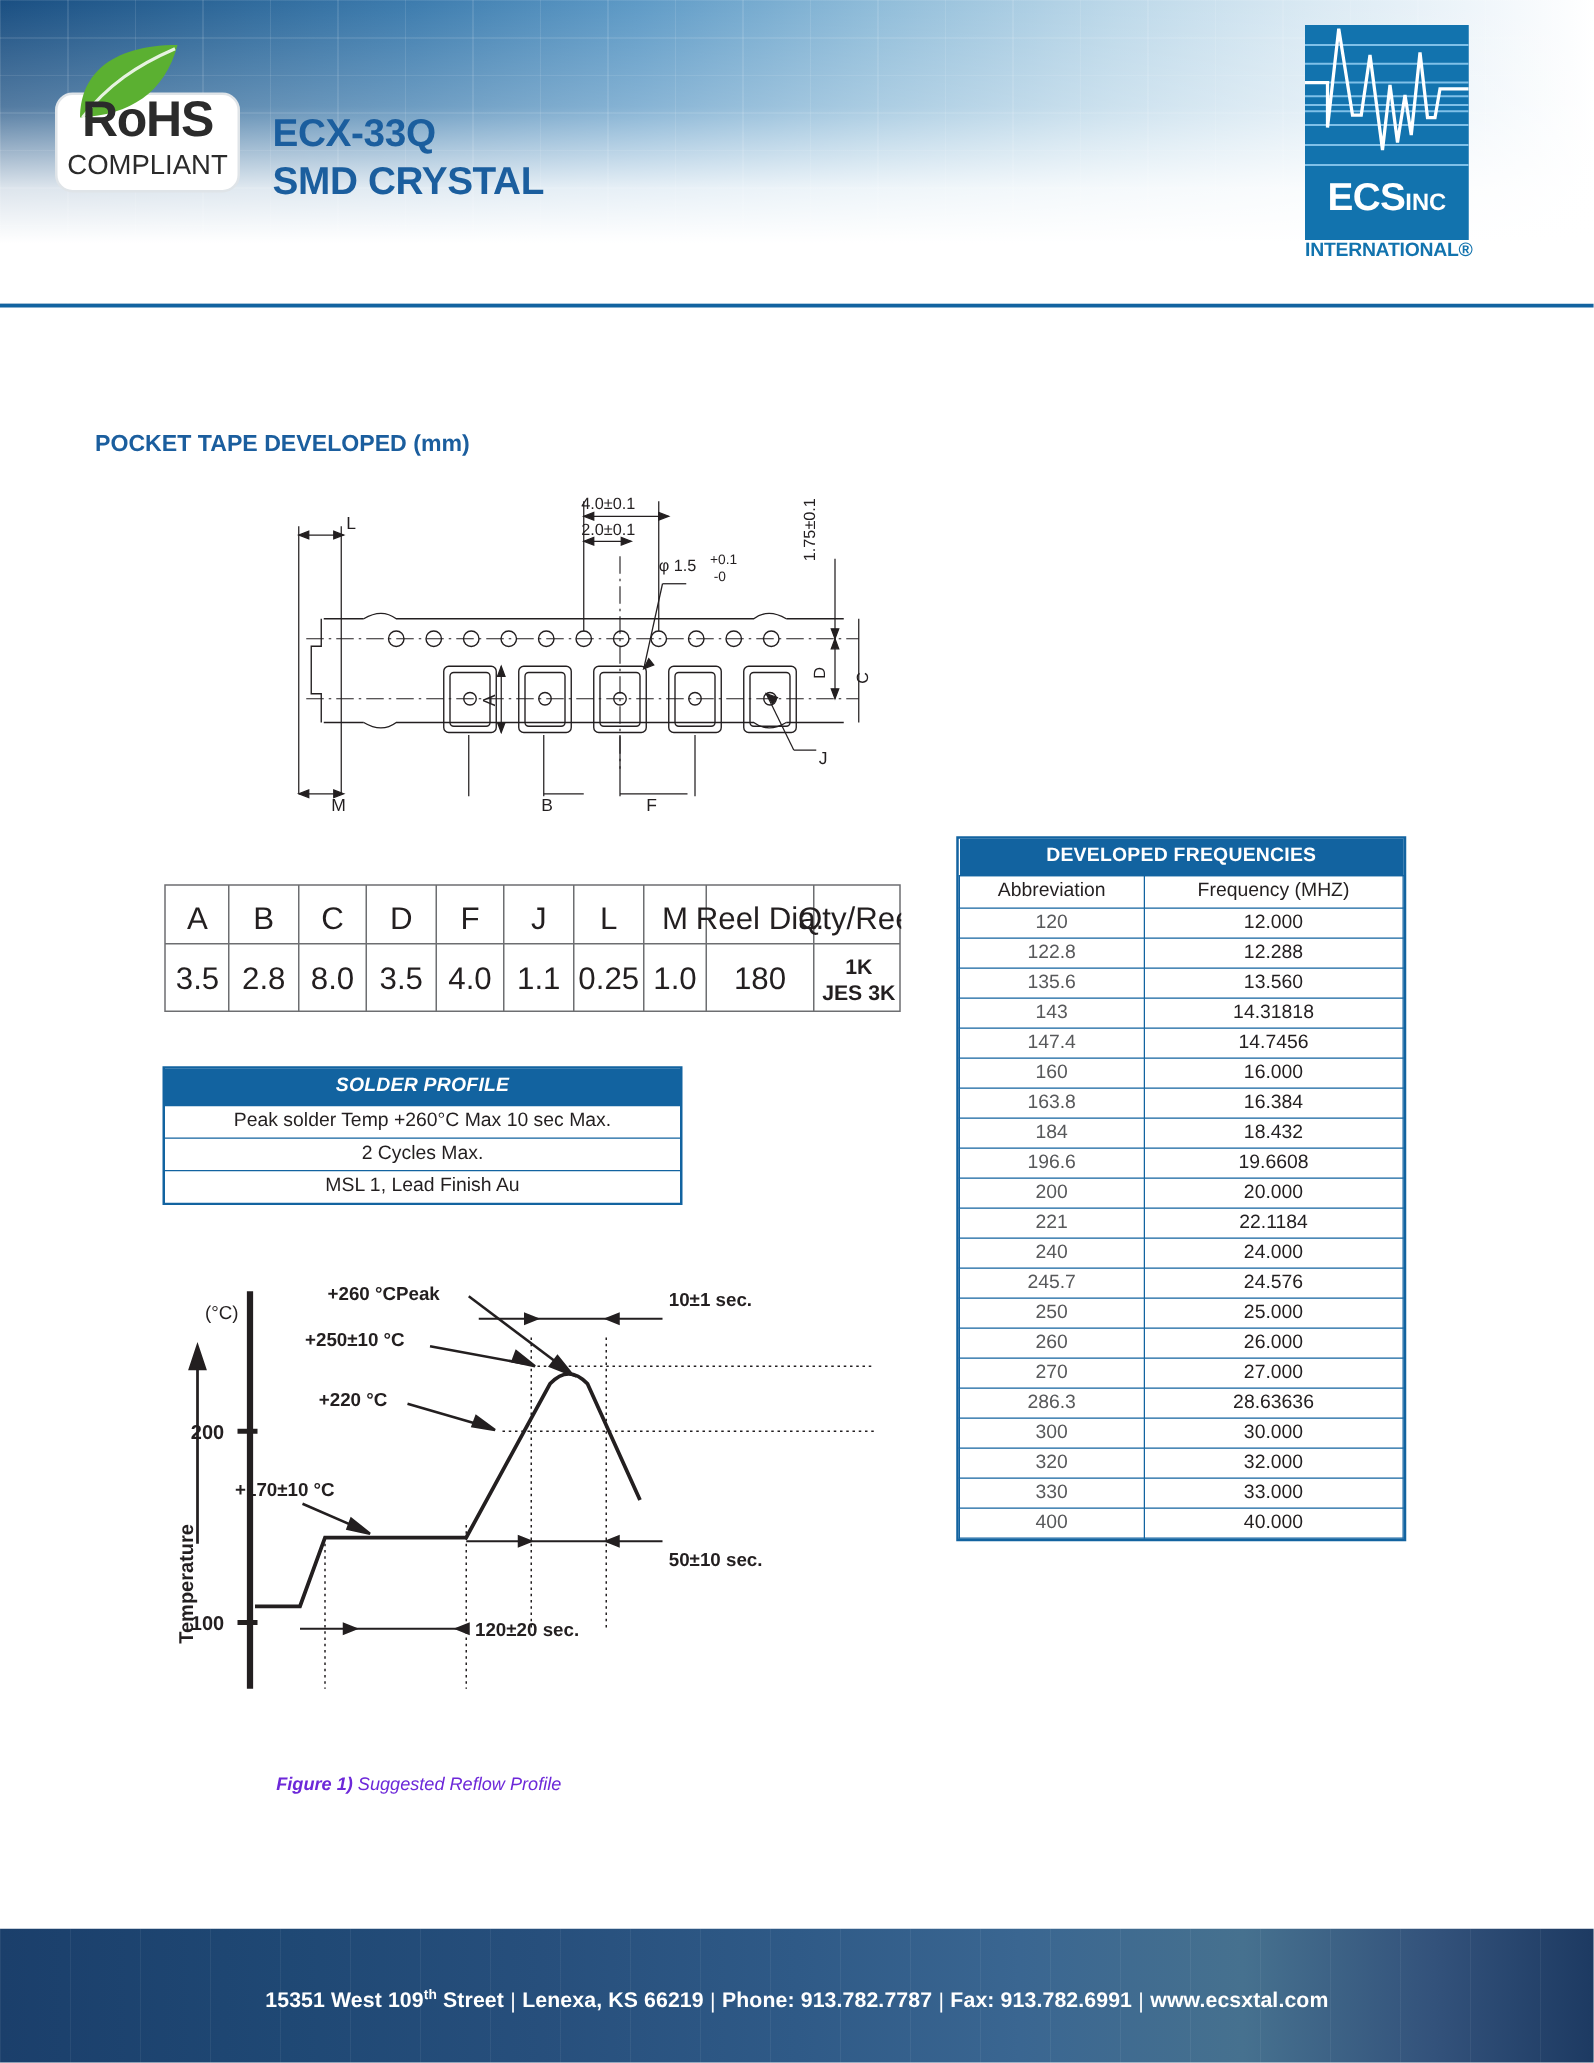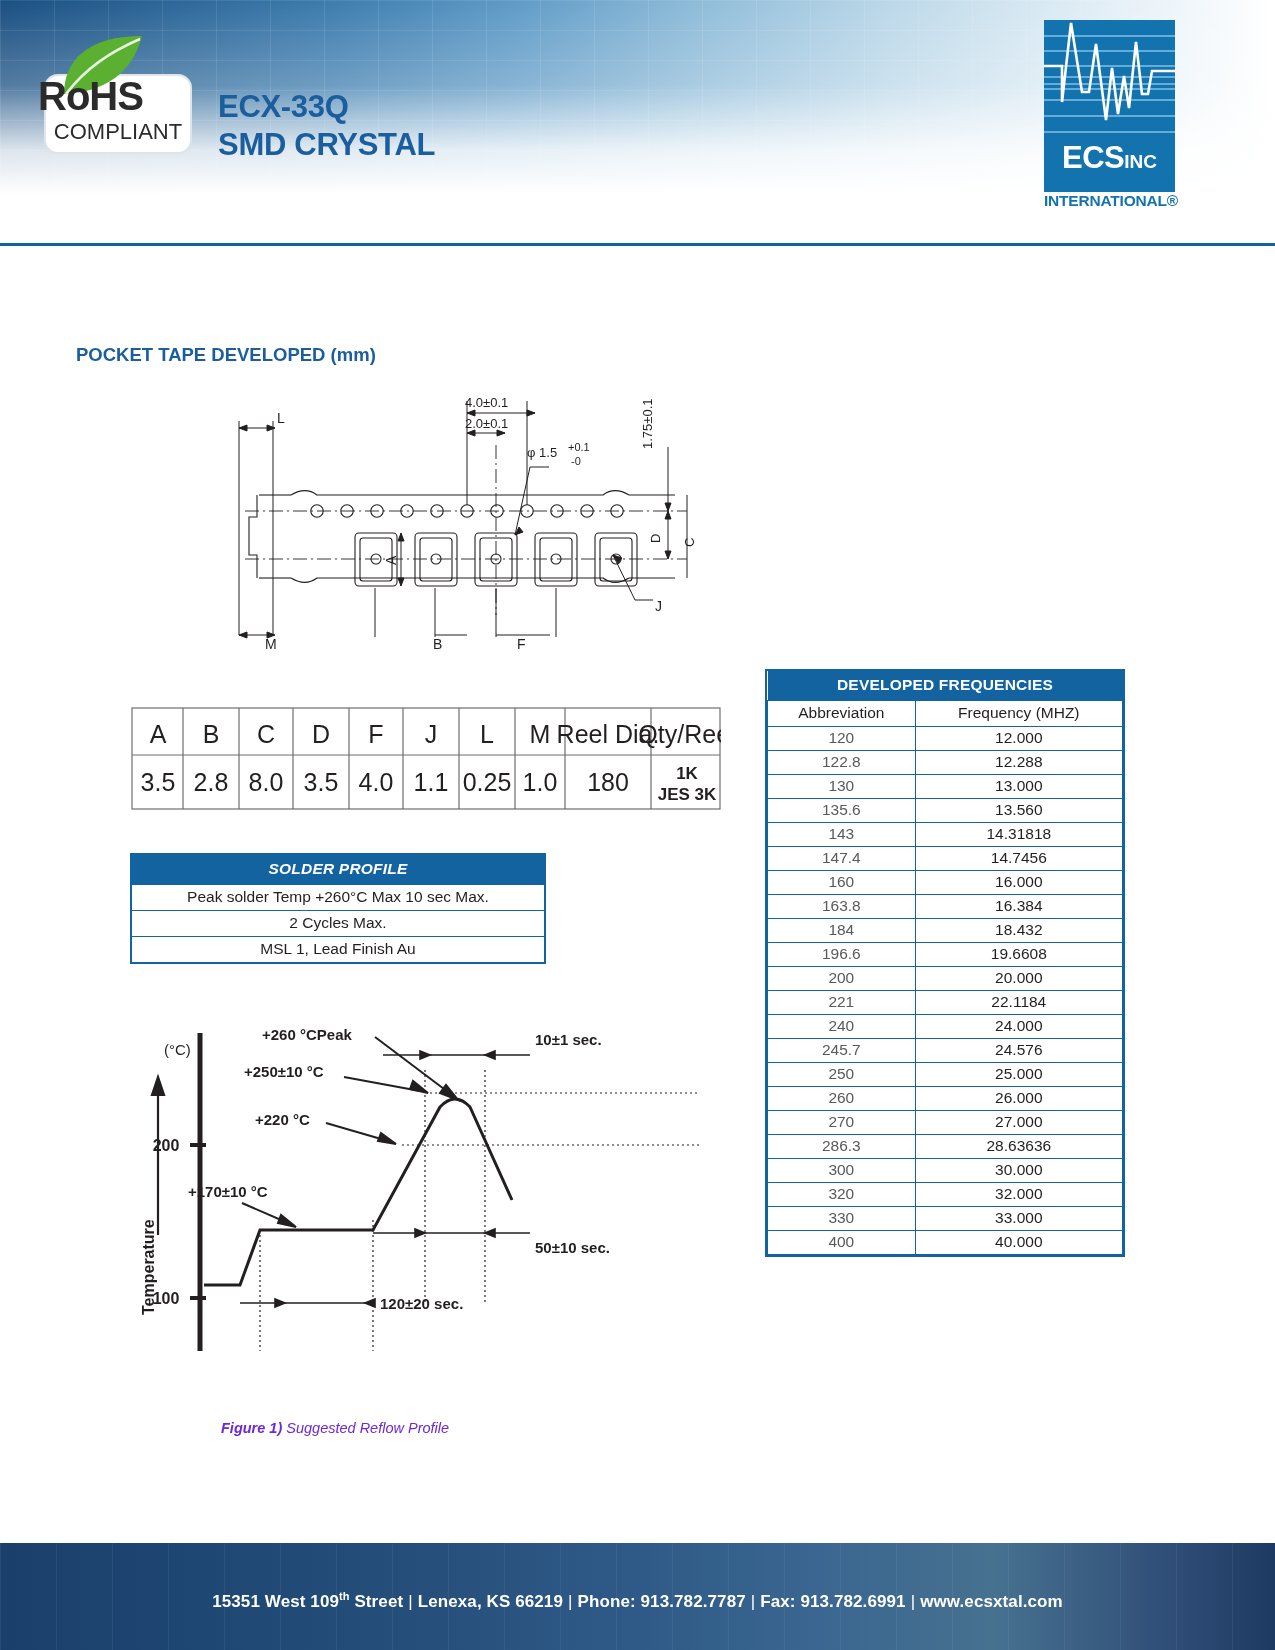--- a/index.html
+++ b/index.html
@@ -43,21 +43,21 @@
   }
   .rohs-plate {
     position:absolute; left:6px; top:42px; width:148px; height:80px;
     background:#ffffff; border:2px solid #dfe4e8; border-radius:14px;
   }
   .rohs-leaf {
     position:absolute; left:22px; top:2px; width:85px; height:65px;
   }
   .rohs-text1 {
     position:absolute; left:0; top:44px; width:160px;
-    text-align:left; font-weight:bold; font-size:40px; color:#2b2b2b;
+    text-align:center; font-weight:bold; font-size:40px; color:#2b2b2b;
     letter-spacing:-1px; line-height:1;
   }
   .rohs-text2 {
     position:absolute; left:0; top:89px; width:160px;
     text-align:center; font-size:22px; color:#2b2b2b; line-height:1;
     letter-spacing:0px;
   }
 
   .title-block { position:absolute; left:218px; top:88px; }
   .title-line {
@@ -391,24 +391,20 @@
     <tbody id="freq-body">
         <tr>
           <td class="abbr">120</td>
           <td class="val">12.000</td>
         </tr>
         <tr>
           <td class="abbr">122.8</td>
           <td class="val">12.288</td>
         </tr>
         <tr>
-          <td class="abbr">130</td>
-          <td class="val">13.000</td>
-        </tr>
-        <tr>
           <td class="abbr">135.6</td>
           <td class="val">13.560</td>
         </tr>
         <tr>
           <td class="abbr">143</td>
           <td class="val">14.31818</td>
         </tr>
         <tr>
           <td class="abbr">147.4</td>
           <td class="val">14.7456</td>

